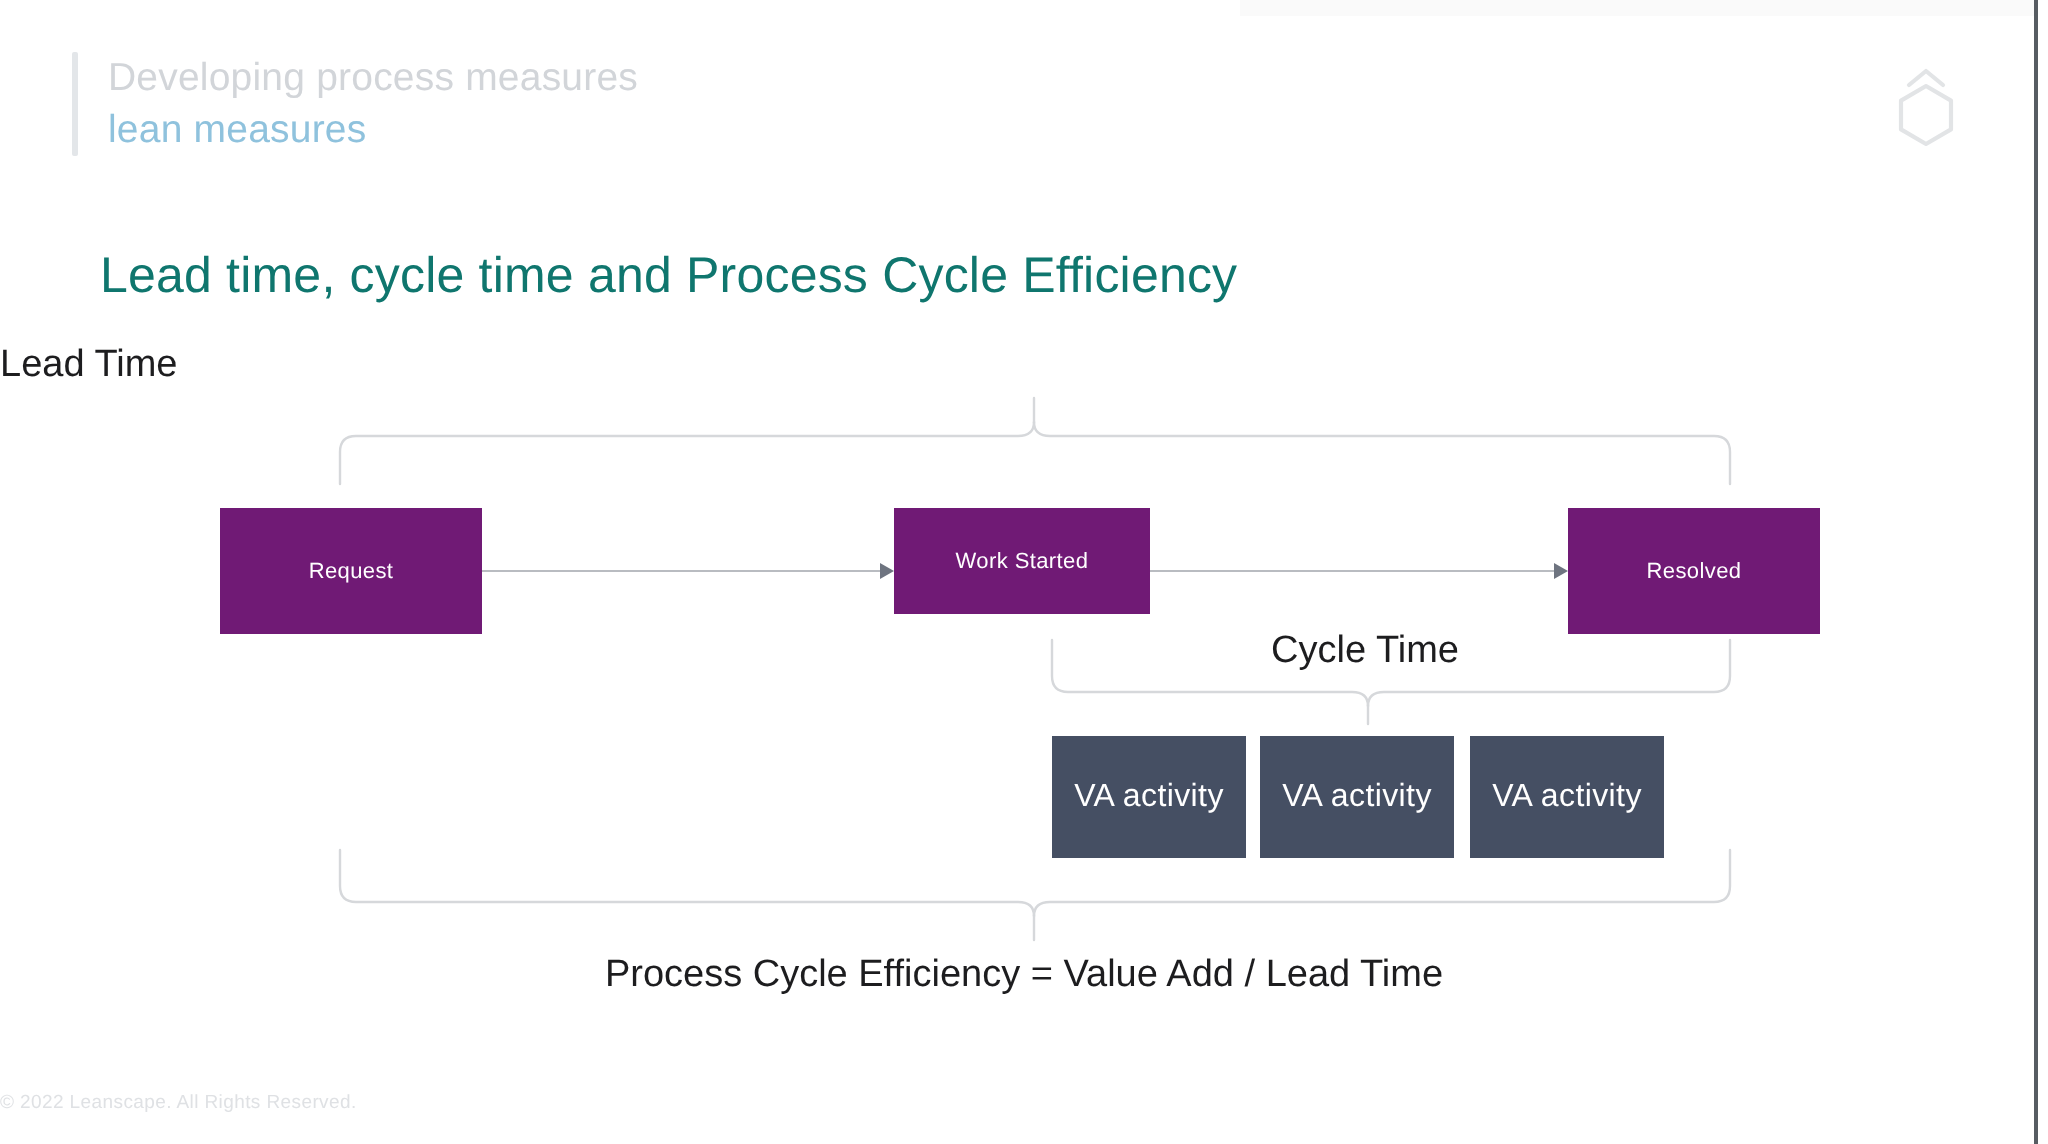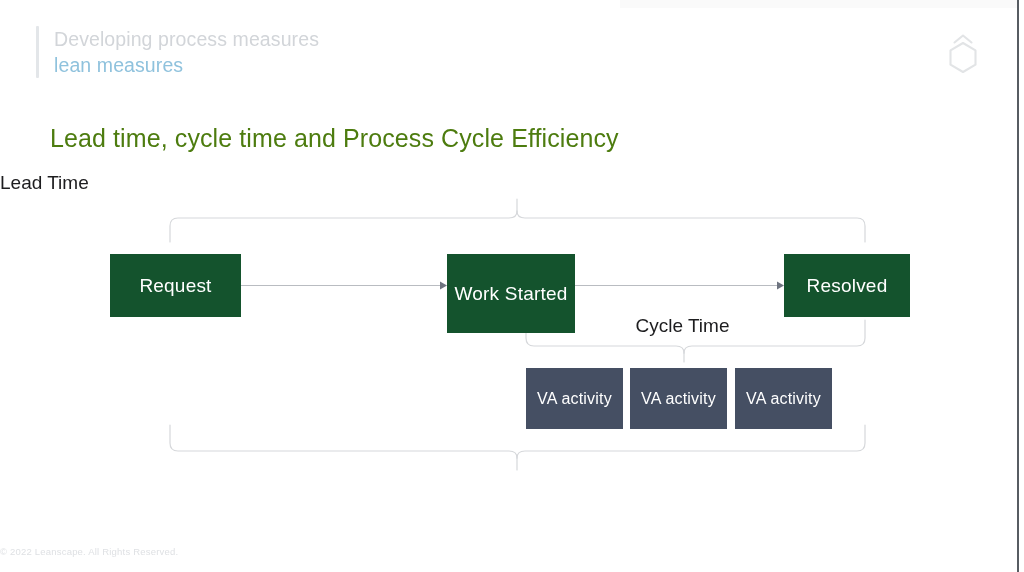--- a/index.html
+++ b/index.html
@@ -80,52 +80,52 @@
     width: 42px;
     height: 46px;
   }
 
   
   .slide-title {
     position: absolute;
     left: 50px;
     top: 124px;
     font-size: 25px;
-    color: #4d7c0f;
+    color: #0f766e;
     letter-spacing: .1px;
     white-space: nowrap;
   }
 
   
   .diagram {
     position: absolute;
     left: 0;
     top: 0;
     width: 1024px;
     height: 572px;
   }
   .diagram svg {
     position: absolute;
     left: 0;
     top: 0;
   }
 
   .node {
     position: absolute;
-    background: #14532d;
+    background: #701a75;
     color: #ffffff;
     display: flex;
     align-items: center;
     justify-content: center;
-    font-size: 19px;
+    font-size: 11px;
     letter-spacing: .2px;
     box-sizing: border-box;
   }
   .node.n-request   { left: 110px; top: 254px; width: 131px; height: 63px; }
-  .node.n-work      { left: 447px; top: 254px; width: 128px; height: 79px; }
+  .node.n-work      { left: 447px; top: 254px; width: 128px; height: 53px; }
   .node.n-resolved  { left: 784px; top: 254px; width: 126px; height: 63px; }
 
   .va {
     position: absolute;
     top: 368px;
     width: 97px;
     height: 61px;
     background: #454F63;
     color: #ffffff;
     display: flex;
@@ -213,20 +213,21 @@
 
       <g fill="none" stroke="#d6d8db" stroke-width="1.2" stroke-linecap="round">
         <path d="M170 425 L170 443 Q170 451 178 451 L509 451 Q517 451 517 458"></path>
         <path d="M865 425 L865 443 Q865 451 857 451 L525 451 Q517 451 517 458"></path>
         <path d="M517 458 L517 470"></path>
       </g>
     </svg>
 
     <div class="brace-label lbl-lead">Lead Time</div>
     <div class="brace-label lbl-cycle">Cycle Time</div>
+    <div class="brace-label lbl-pce">Process Cycle Efficiency = Value Add / Lead Time</div>
 
     <div class="node n-request">Request</div>
     <div class="node n-work">Work Started</div>
     <div class="node n-resolved">Resolved</div>
 
     <div class="va va-1">VA activity</div>
     <div class="va va-2">VA activity</div>
     <div class="va va-3">VA activity</div>
   </div>
 

